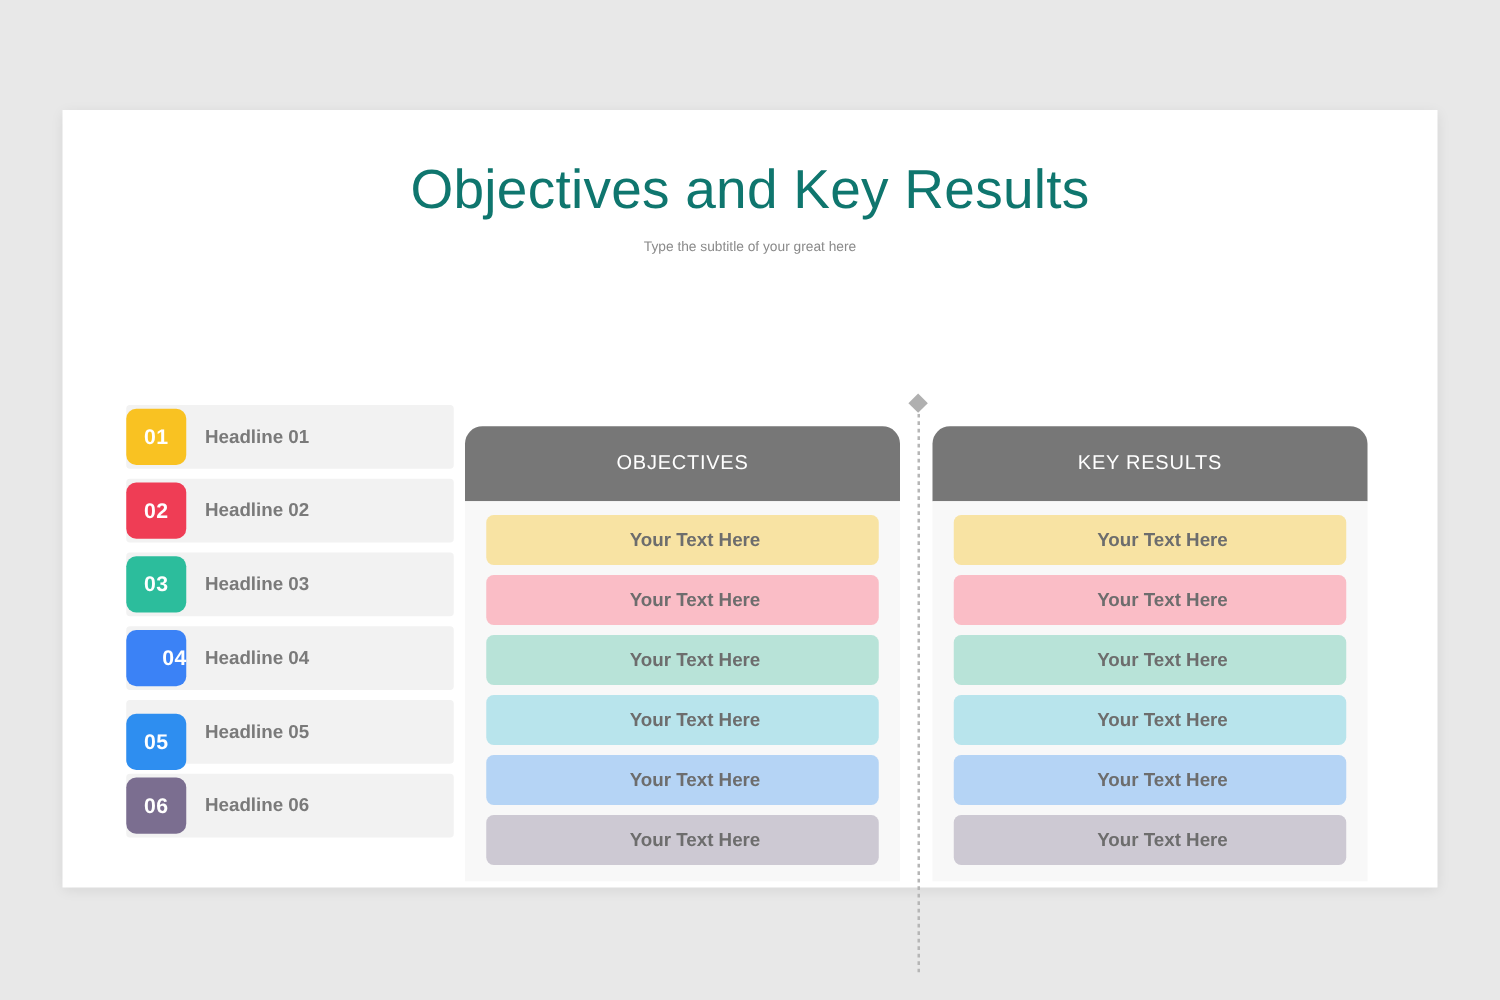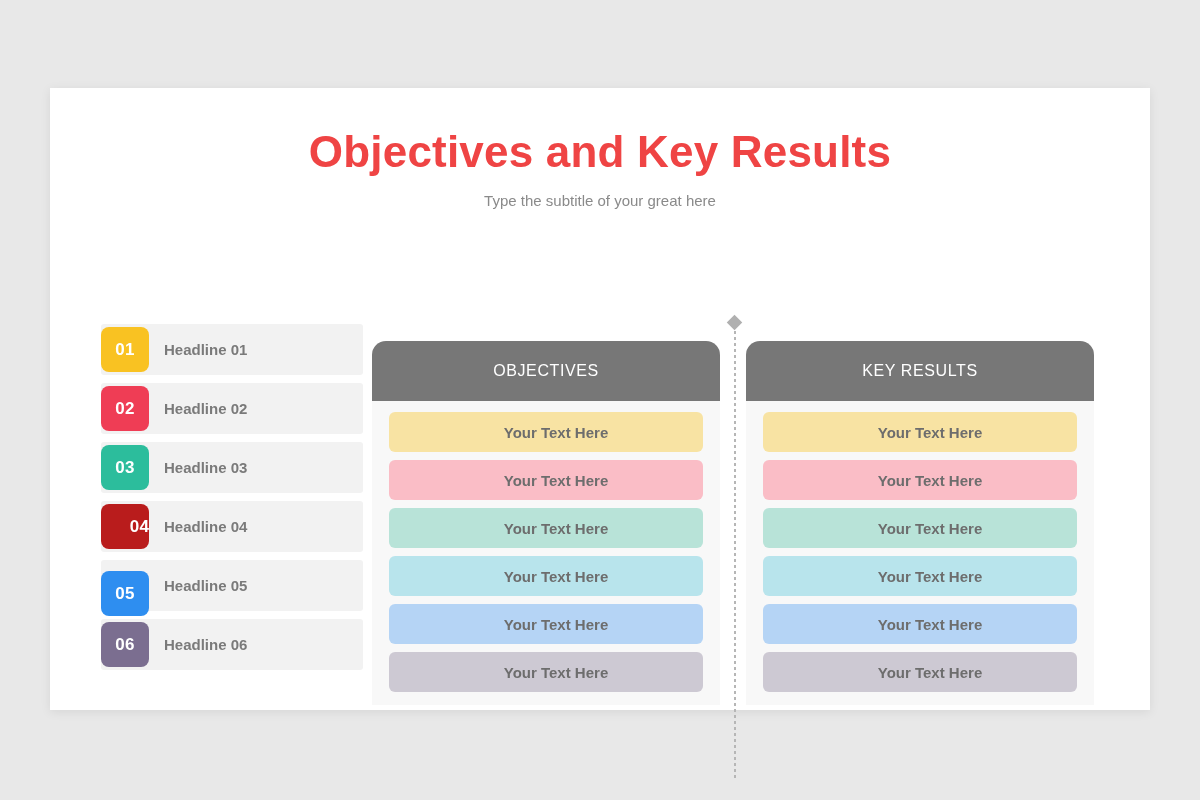--- a/index.html
+++ b/index.html
@@ -31,29 +31,29 @@
   .title-block {
     position: absolute;
     left: 0;
     top: 40px;
     width: 1100px;
     text-align: center;
   }
 
   .slide-title {
     font-size: 44px;
-    font-weight: 700;
-    color: #ef4444;
+    font-weight: 400;
+    color: #0f766e;
     letter-spacing: 0.2px;
     line-height: 1.1;
   }
 
   .slide-subtitle {
     margin-top: 16px;
-    font-size: 15px;
+    font-size: 11px;
     font-weight: 400;
     color: #8a8a8a;
   }
 
   
   .divider {
     position: absolute;
     left: 684px;
     top: 243px;
     width: 2px;
@@ -175,21 +175,21 @@
       </div>
       <div class="headline-row">
         <div class="headline-badge" style="background: rgb(239, 61, 85);">02</div>
         <div class="headline-text">Headline 02</div>
       </div>
       <div class="headline-row">
         <div class="headline-badge" style="background: rgb(44, 189, 156);">03</div>
         <div class="headline-text">Headline 03</div>
       </div>
       <div class="headline-row">
-        <div class="headline-badge" style="background: #b91c1c; padding-left: 29px;">04</div>
+        <div class="headline-badge" style="background: #3b82f6; padding-left: 29px;">04</div>
         <div class="headline-text">Headline 04</div>
       </div>
       <div class="headline-row">
         <div class="headline-badge" style="background: rgb(46, 142, 240); margin-top: 16px;">05</div>
         <div class="headline-text">Headline 05</div>
       </div>
       <div class="headline-row">
         <div class="headline-badge" style="background: rgb(123, 110, 144);">06</div>
         <div class="headline-text">Headline 06</div>
       </div>

